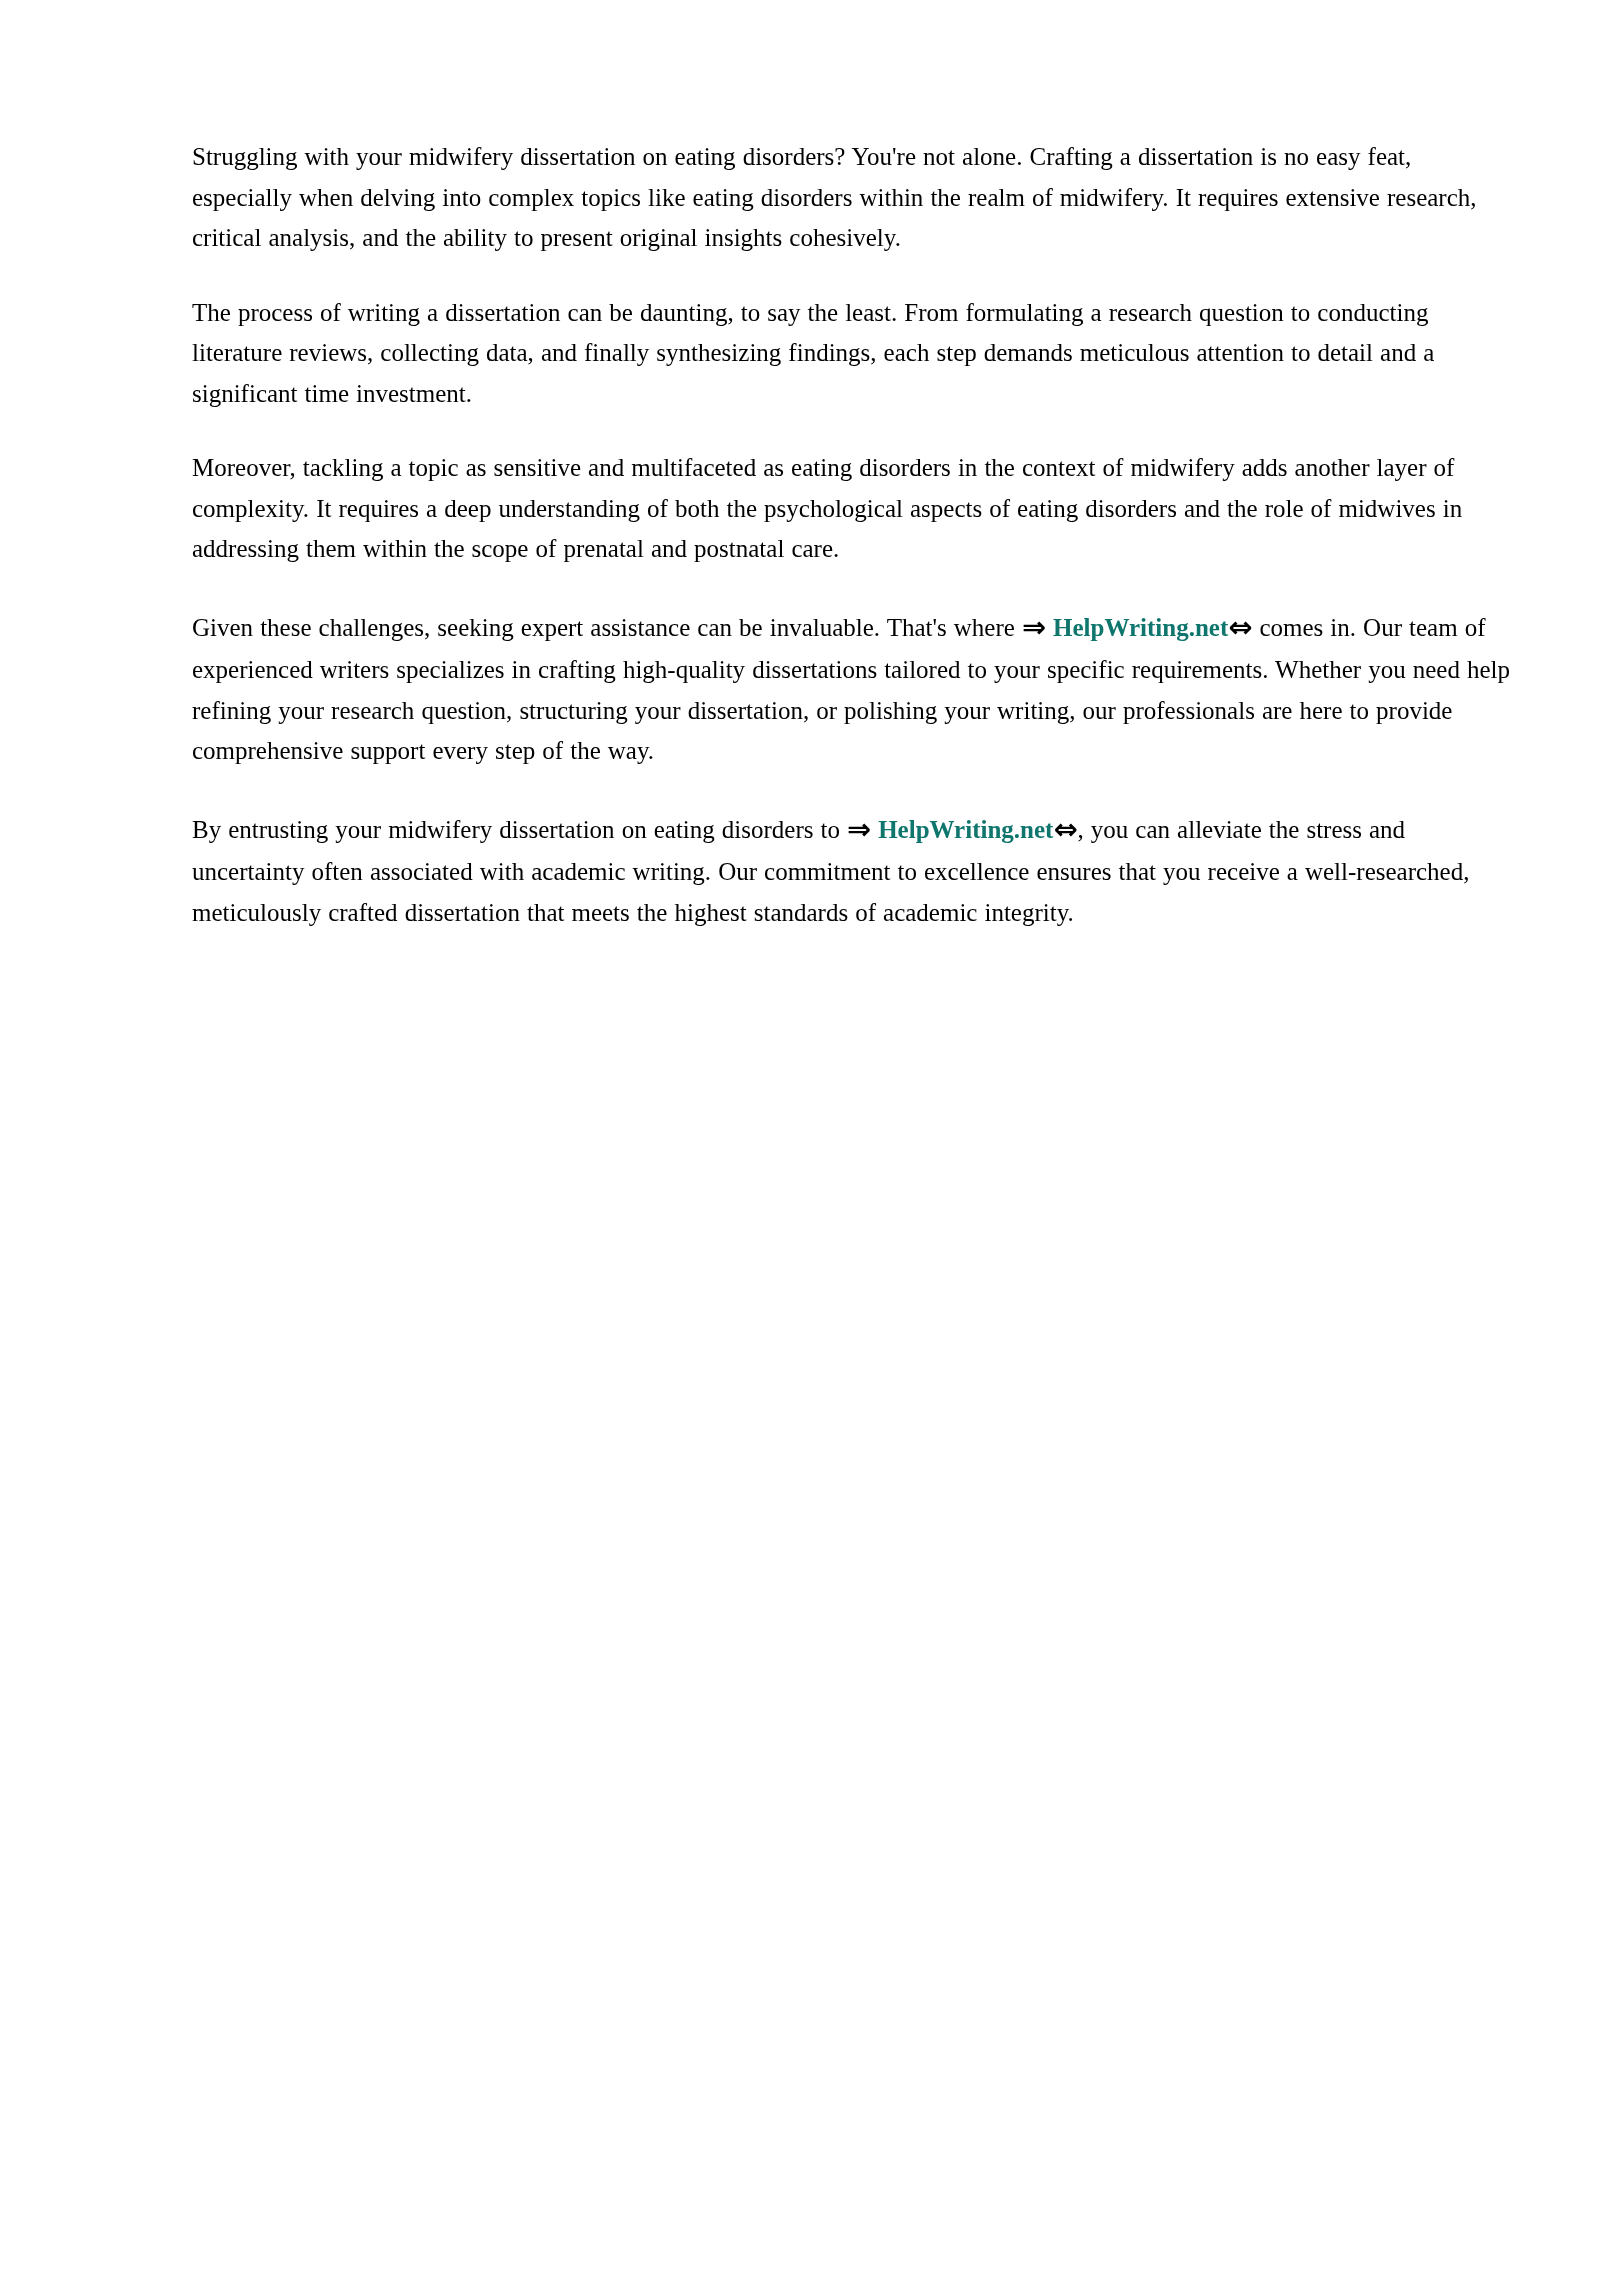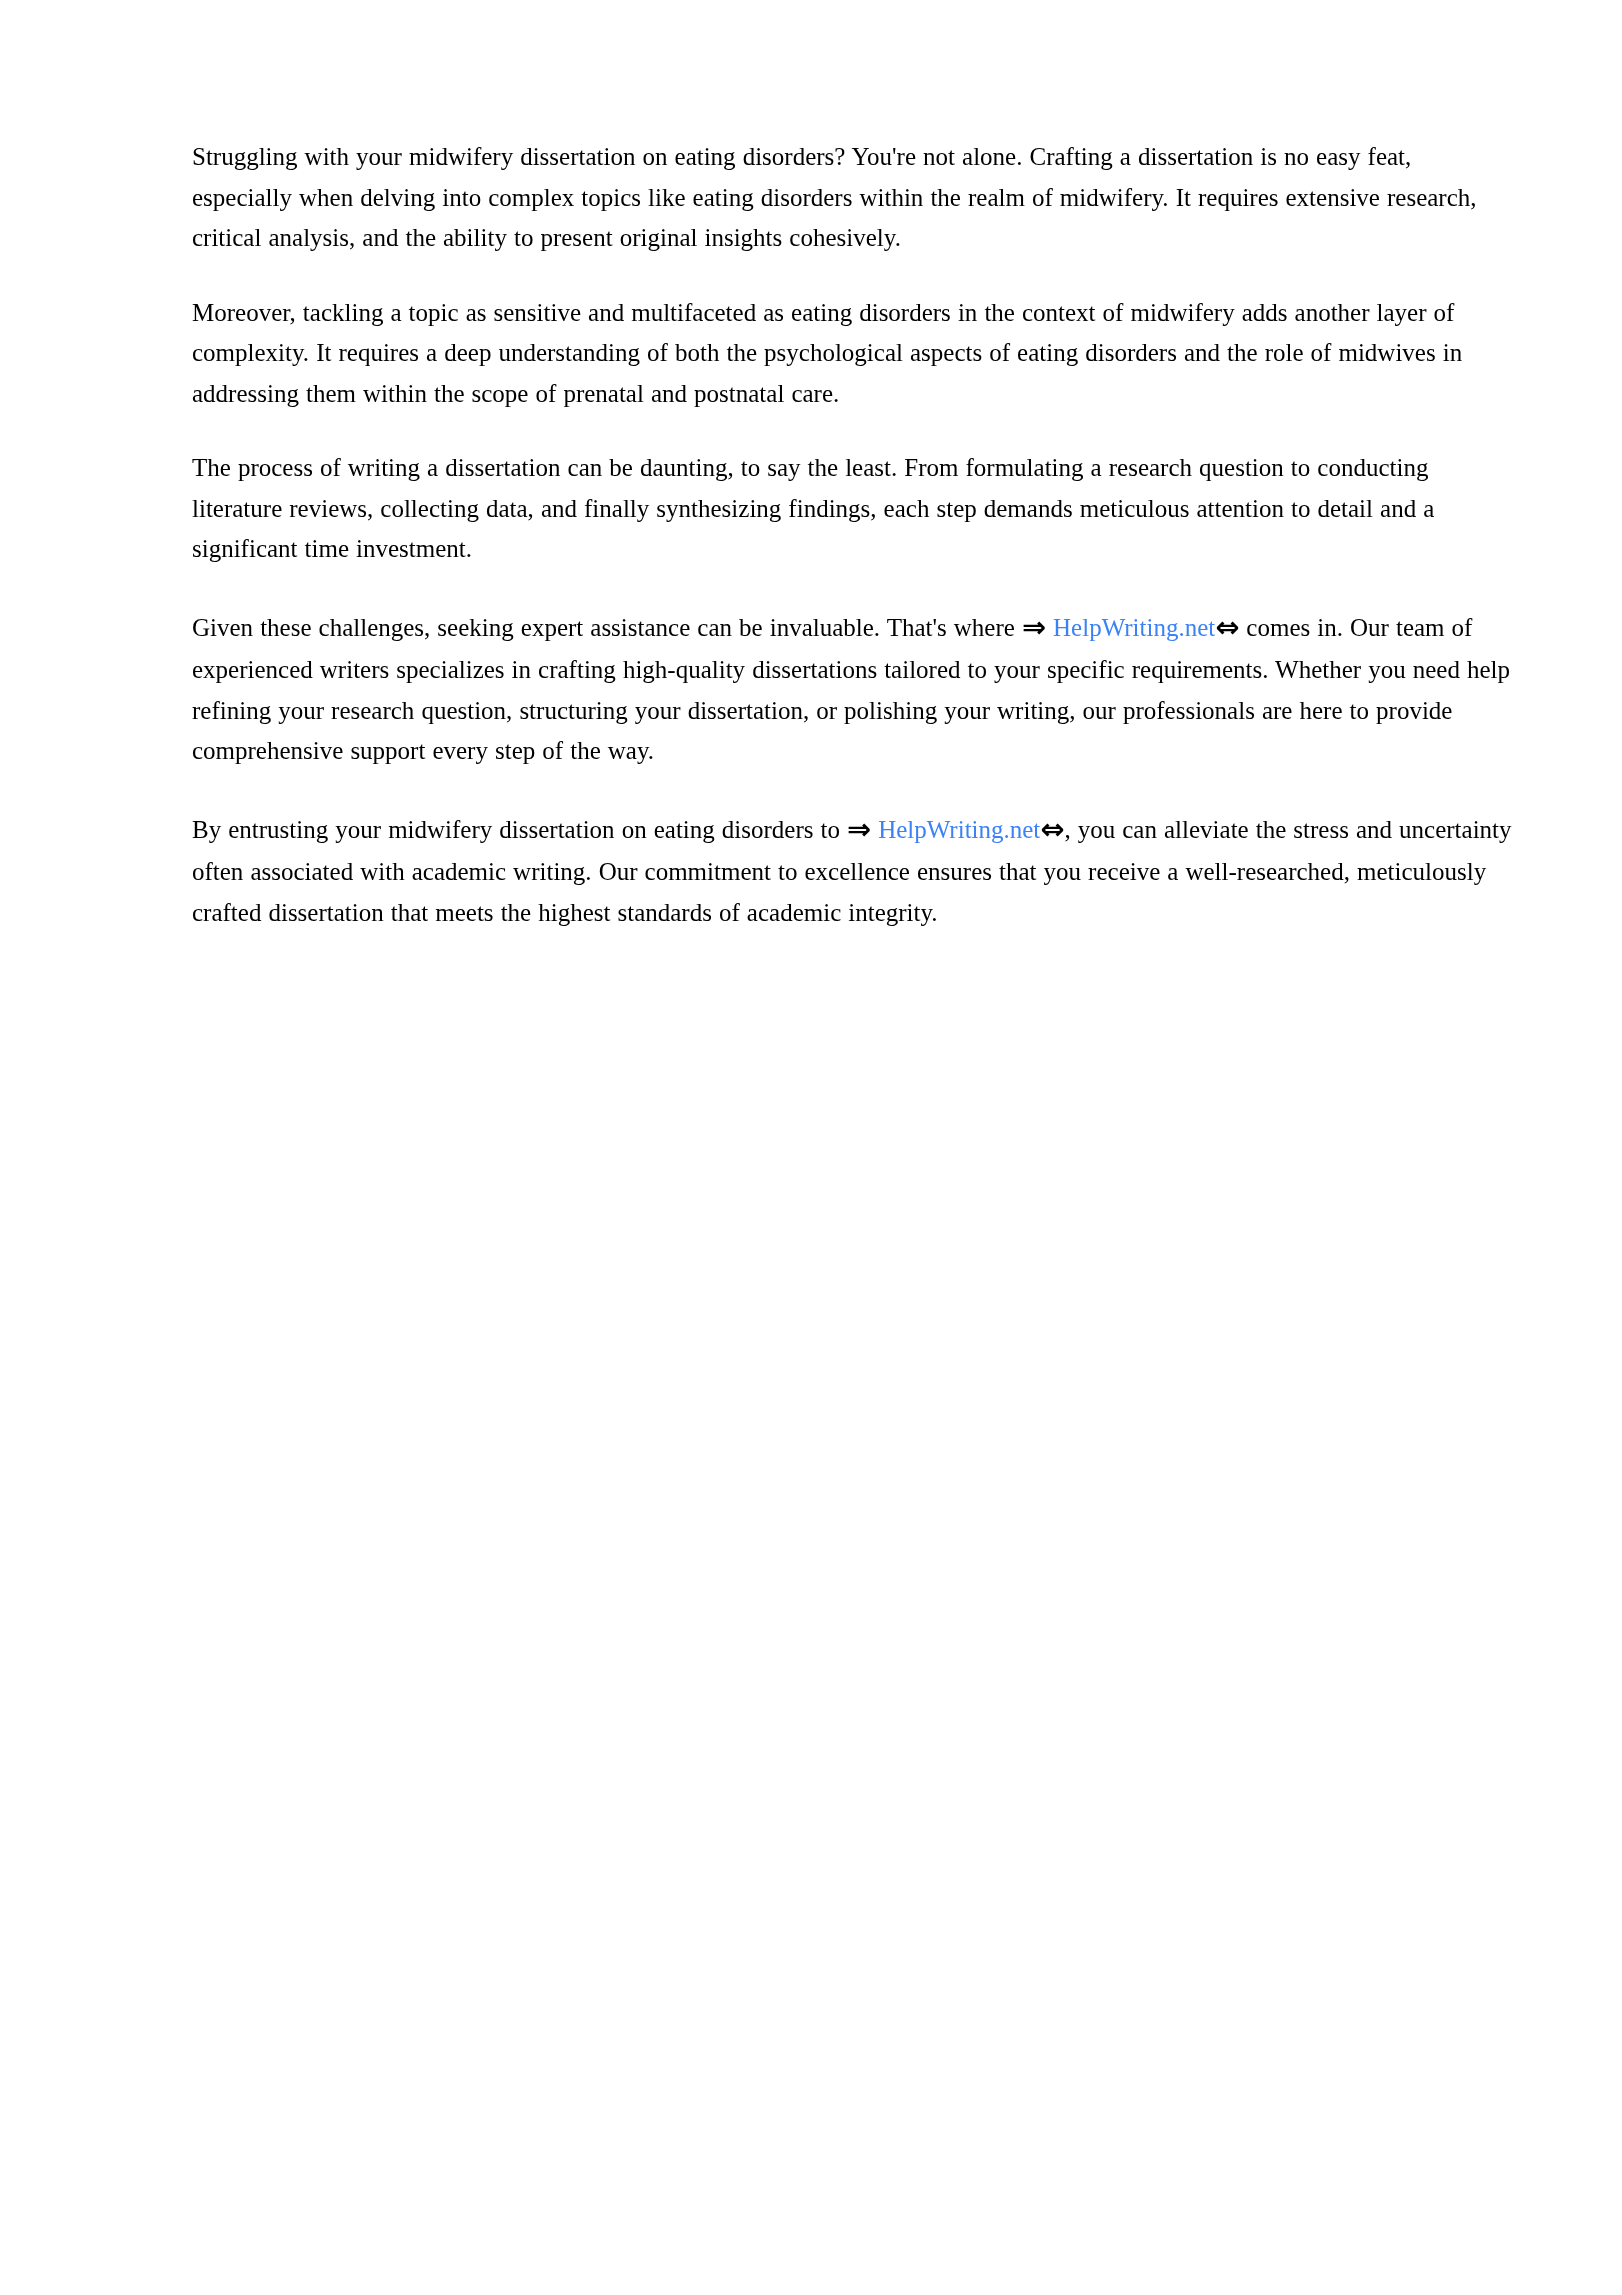--- a/index.html
+++ b/index.html
@@ -24,40 +24,40 @@
 
   .doc p {
     font-size: 25px;
     line-height: 1.62;
     margin: 0 0 34px 0;
     text-align: left;
     word-spacing: 0.8px;
   }
 
   .doc a.hw-link {
-    color: #3b82f6;
-    font-weight: normal;
+    color: #0f766e;
+    font-weight: bold;
     text-decoration: none;
     cursor: pointer;
     text-align: right;
   }
 
   .doc .arrow {
     font-weight: bold;
     font-size: 1.15em;
     color: #000000;
     font-family: "DejaVu Sans", sans-serif;
     vertical-align: -0.8px;
   }
 </style>
 </head>
 <body>
 
 <div class="page">
   <div class="doc" id="doc">
       <p><span>Struggling with your midwifery dissertation on eating disorders? You're not alone. Crafting a dissertation is no easy feat, especially when delving into complex topics like eating disorders within the realm of midwifery. It requires extensive research, critical analysis, and the ability to present original insights cohesively.</span></p>
+      <p><span>The process of writing a dissertation can be daunting, to say the least. From formulating a research question to conducting literature reviews, collecting data, and finally synthesizing findings, each step demands meticulous attention to detail and a significant time investment.</span></p>
       <p><span>Moreover, tackling a topic as sensitive and multifaceted as eating disorders in the context of midwifery adds another layer of complexity. It requires a deep understanding of both the psychological aspects of eating disorders and the role of midwives in addressing them within the scope of prenatal and postnatal care.</span></p>
-      <p><span>The process of writing a dissertation can be daunting, to say the least. From formulating a research question to conducting literature reviews, collecting data, and finally synthesizing findings, each step demands meticulous attention to detail and a significant time investment.</span></p>
       <p><span>Given these challenges, seeking expert assistance can be invaluable. That's where </span><span class="arrow">⇒</span><span> </span><a class="hw-link" href="#">HelpWriting.net</a><span class="arrow">⇔</span><span> comes in. Our team of experienced writers specializes in crafting high-quality dissertations tailored to your specific requirements. Whether you need help refining your research question, structuring your dissertation, or polishing your writing, our professionals are here to provide comprehensive support every step of the way.</span></p>
       <p><span>By entrusting your midwifery dissertation on eating disorders to </span><span class="arrow">⇒</span><span> </span><a class="hw-link" href="#">HelpWriting.net</a><span class="arrow">⇔</span><span>, you can alleviate the stress and uncertainty often associated with academic writing. Our commitment to excellence ensures that you receive a well-researched, meticulously crafted dissertation that meets the highest standards of academic integrity.</span></p>
     </div>
 </div>
 
 
 </body></html>

